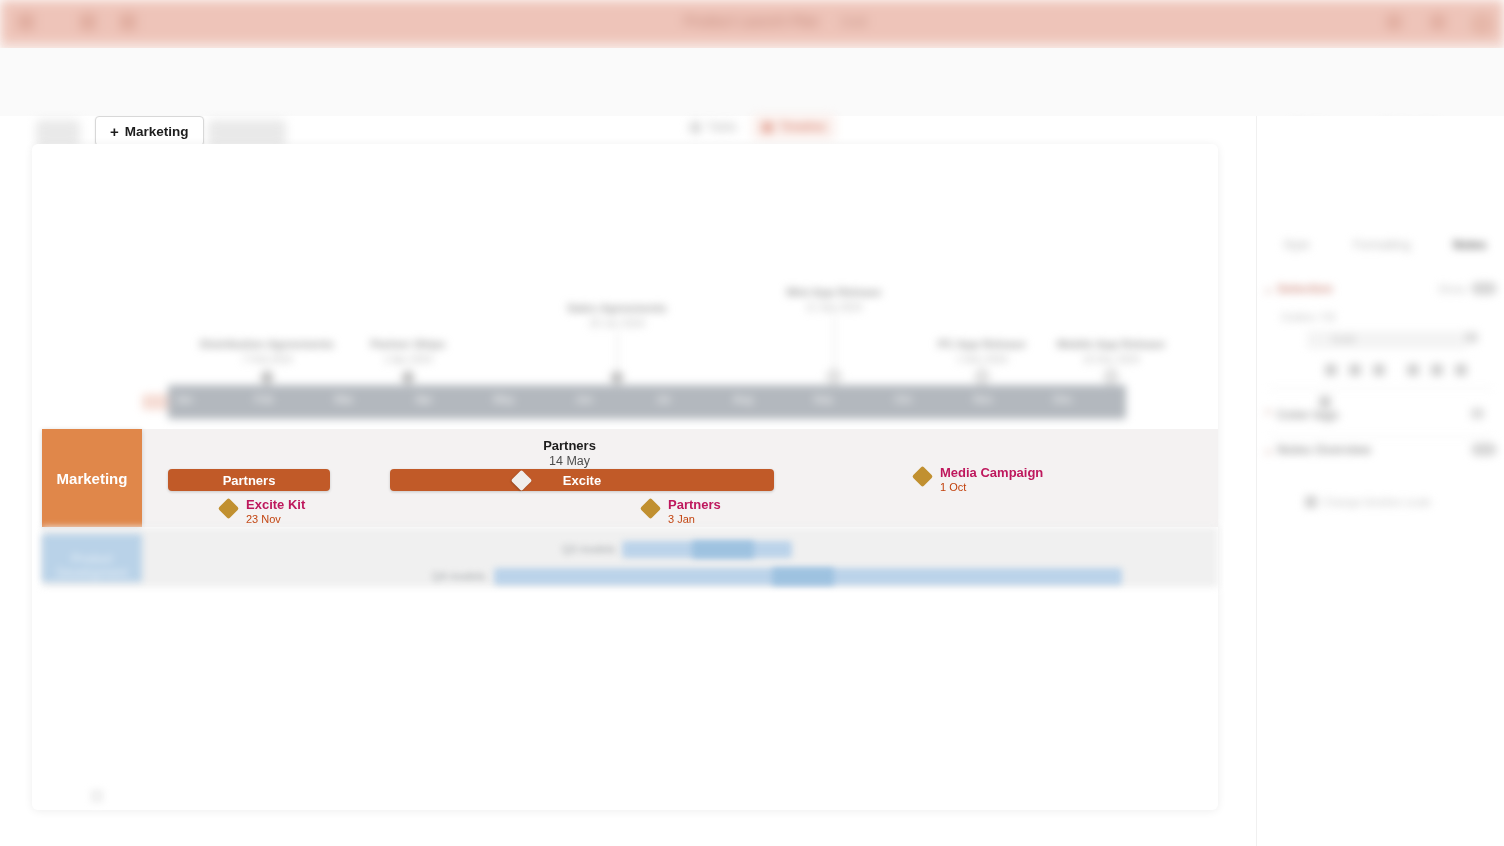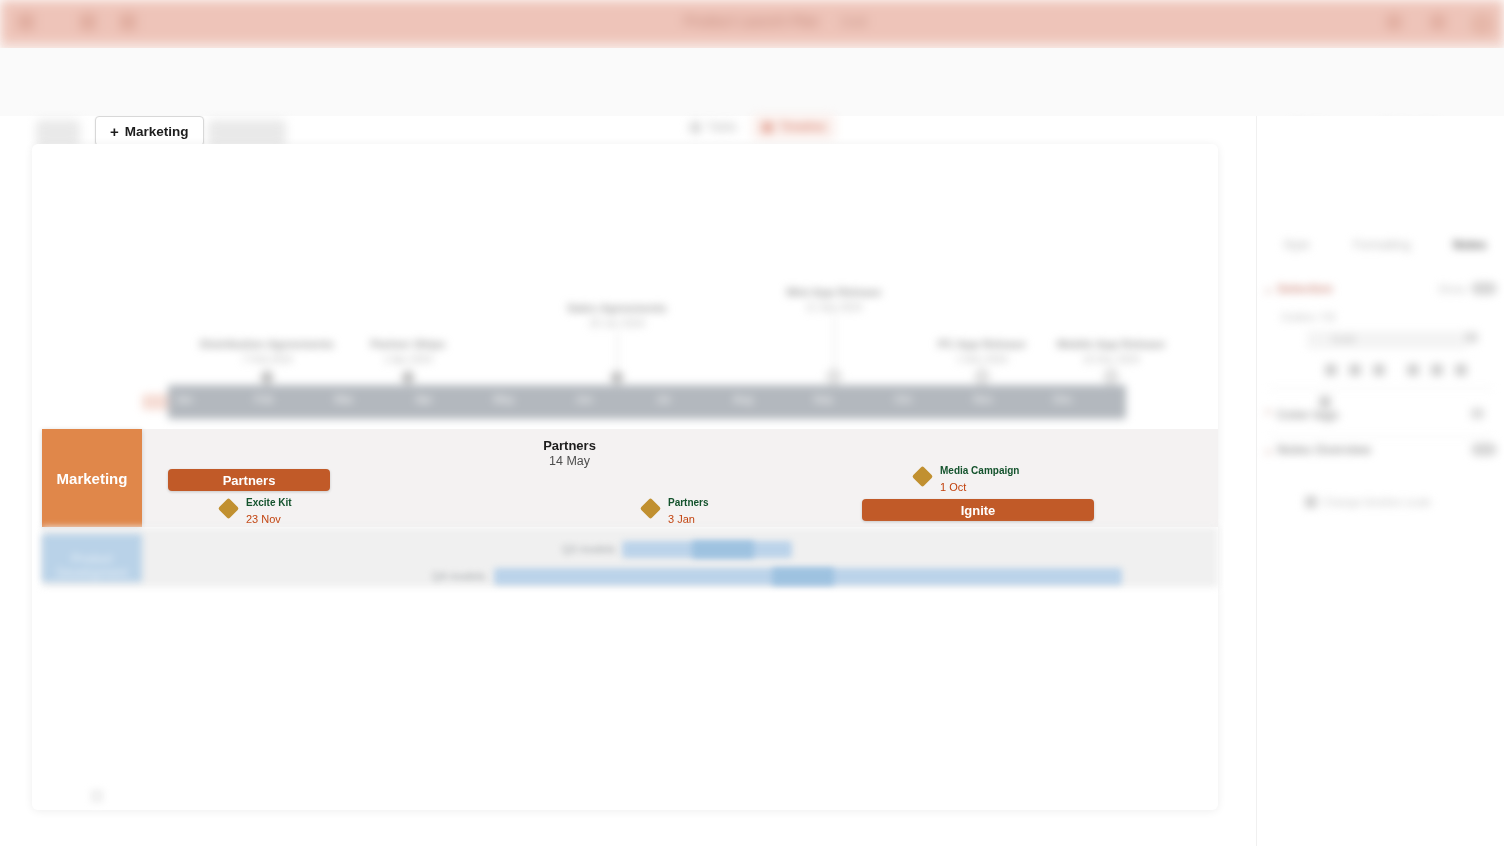--- a/index.html
+++ b/index.html
@@ -132,21 +132,21 @@
     position:absolute;width:15px;height:15px;background:#f0eeec;
     transform:rotate(45deg);border-radius:2px;
     box-shadow:0 1px 2px rgba(0,0,0,.25);
   }
   .mstone{position:absolute;}
   .mstone .dia{
     position:absolute;left:0;top:4px;width:15px;height:15px;background:#c19030;
     transform:rotate(45deg);border-radius:2px;
   }
   .mstone .nm{
-    position:absolute;left:25px;top:0;font-size:10px;font-weight:700;color:#14532d;
+    position:absolute;left:25px;top:0;font-size:13px;font-weight:700;color:#be185d;
     white-space:nowrap;
   }
   .mstone .dt{
     position:absolute;left:25px;top:16px;font-size:11px;color:#c2410c;white-space:nowrap;
   }
   .toplab{position:absolute;text-align:center;}
   .toplab .nm{font-size:13px;font-weight:700;color:#1d1d1d;white-space:nowrap;}
   .toplab .dt{font-size:12.5px;color:#4e4e4e;white-space:nowrap;margin-top:1px;}
 
   
@@ -314,24 +314,25 @@
 
     <div class="toplab" style="left:440px;top:294px;width:195px;">
       <div class="nm">Partners</div>
       <div class="dt">14 May</div>
     </div>
 
     <div class="bar" style="left:136px;top:325px;width:162px;">
       <span>Partners</span>
     </div>
 
-
-    <div class="bar" style="left:830px;top:355px;width:232px;">
-      <span>Ignite</span>
-    </div>
+    <div class="bar" style="left:358px;top:325px;width:384px;">
+      <span>Excite</span>
+      <span class="bar-dia" style="left:124px;top:4px;"></span>
+    </div>
+
 
     <div class="mstone" style="left:189px;top:353px;">
       <span class="dia"></span>
       <span class="nm">Excite Kit</span>
       <span class="dt">23 Nov</span>
     </div>
 
     <div class="mstone" style="left:611px;top:353px;">
       <span class="dia"></span>
       <span class="nm">Partners</span>

